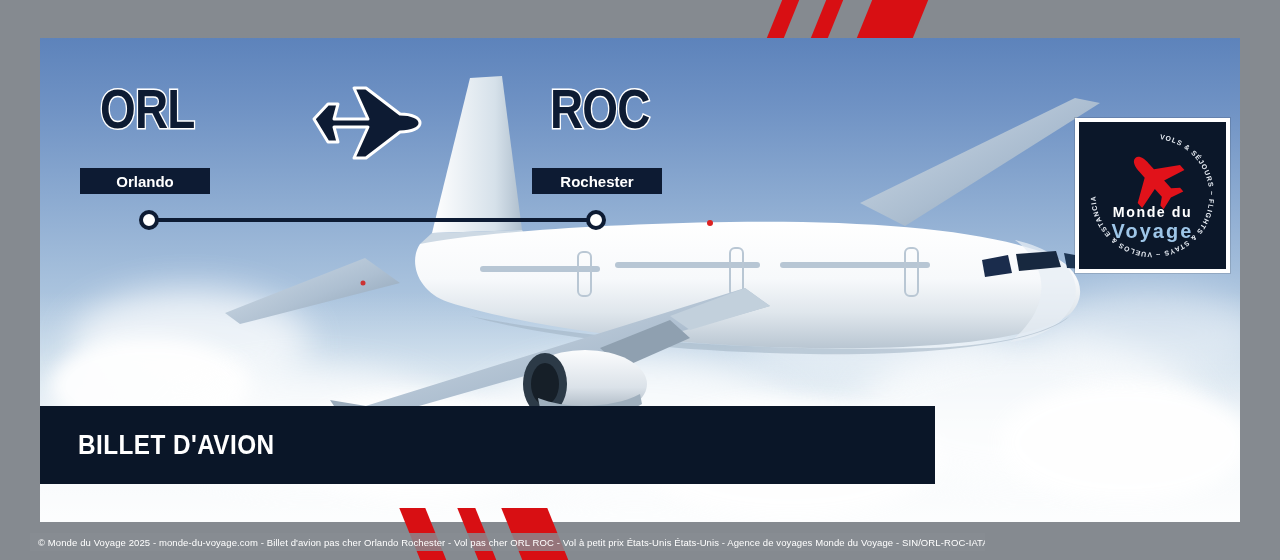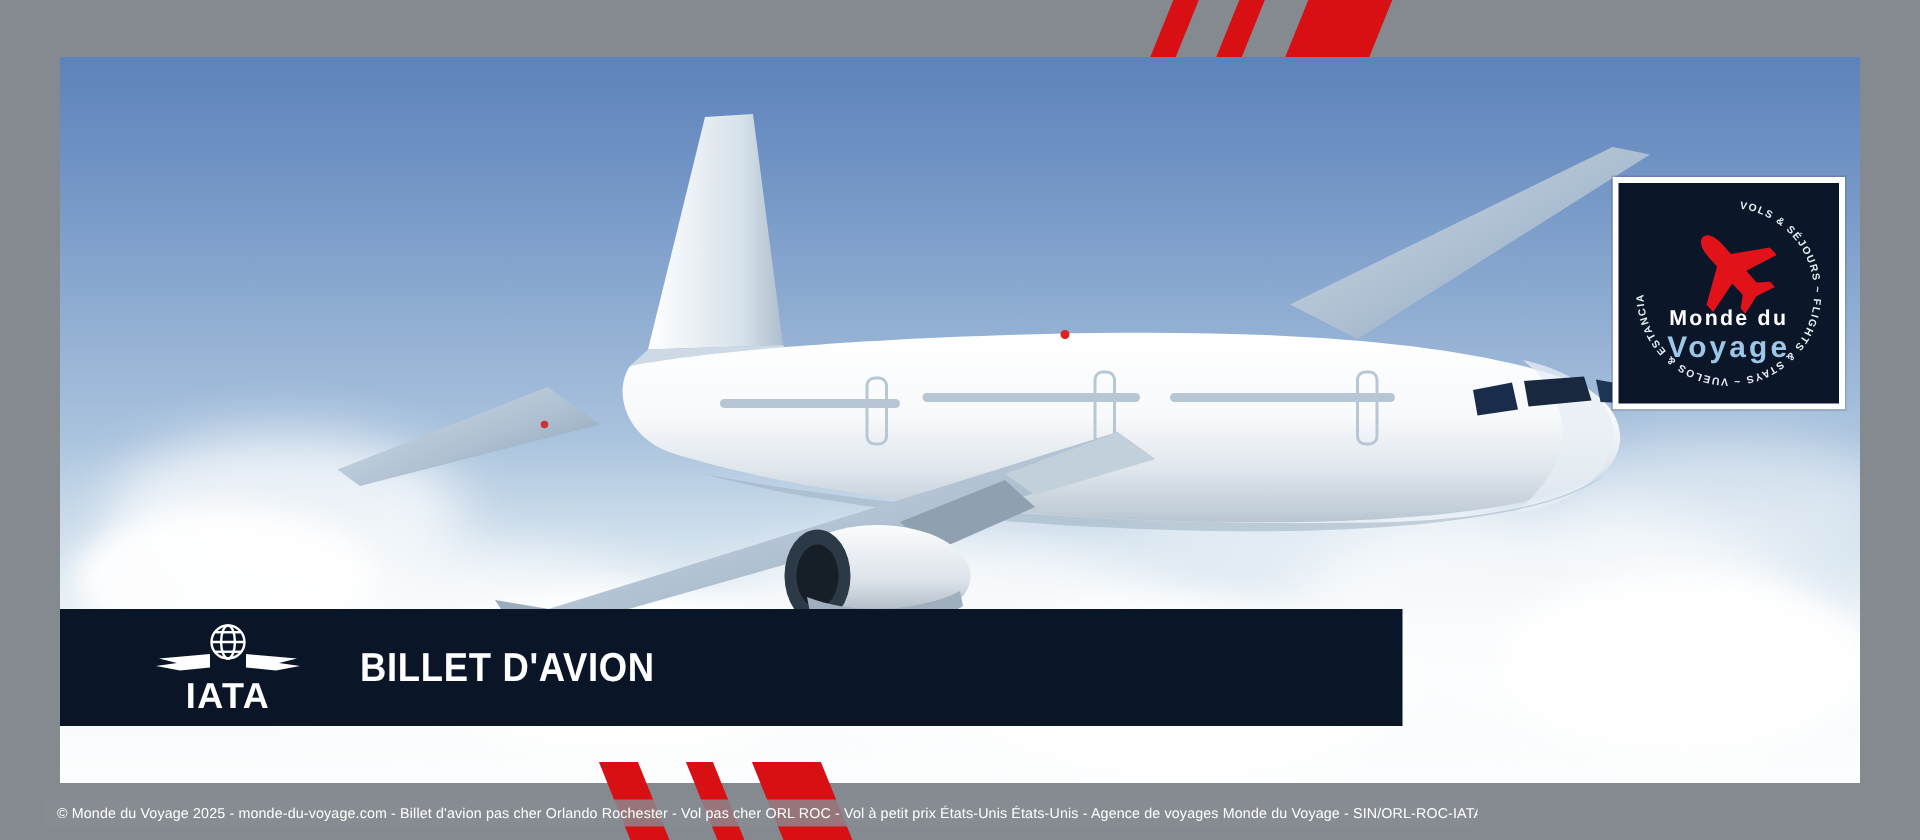--- a/index.html
+++ b/index.html
@@ -221,20 +221,43 @@
       <ellipse cx="415" cy="336" rx="62" ry="34" fill="url(#engG)"></ellipse>
       <ellipse cx="375" cy="336" rx="22" ry="31" fill="#2c3a47"></ellipse>
       <ellipse cx="375" cy="336" rx="14" ry="21" fill="#161f28"></ellipse>
       <path d="M370 360 C 400 372, 450 370, 472 356 L470 346 C 444 360, 398 362, 368 350 Z" fill="#9fafbd"></path>
 
       <circle cx="540" cy="175" r="3" fill="#d22"></circle>
       <circle cx="193" cy="235" r="2.5" fill="#c33"></circle>
     </svg>
   </div>
 
+  <div id="route">
+
+    <div class="code" id="code-origin">ORL</div>
+
+    <div class="code" id="code-dest">ROC</div>
+
+    <div id="plane-icon">
+      <svg viewBox="0 0 120 90" xmlns="http://www.w3.org/2000/svg">
+        <path d="M6 45 L20 30 L30 30 L26 45 L60 45 L46 14 L58 14 L92 40
+                 C 104 40, 112 44, 112 49
+                 C 112 54, 104 58, 92 58 L58 84 L46 84 L60 53 L26 53 L30 68 L20 68 Z" fill="#0d1b33" stroke="#ffffff" stroke-width="3" stroke-linejoin="round"></path>
+      </svg>
+    </div>
+
+    <div class="citybox" id="city-origin">Orlando</div>
+
+    <div class="citybox" id="city-dest">Rochester</div>
+
+    <div id="routeline">
+      <div class="dot" id="dot-origin"></div>
+      <div class="dot" id="dot-dest"></div>
+    </div>
+  </div>
 
   <div id="logo">
     <svg viewBox="0 0 155 155" xmlns="http://www.w3.org/2000/svg">
       <defs>
         <path id="ringpath" d="M 77.5 77.5 m -60 0 a 60 60 0 1 1 120 0 a 60 60 0 1 1 -120 0"></path>
       </defs>
       <text font-family="Liberation Sans, sans-serif" font-size="7.3" font-weight="bold" fill="#e9eef5" letter-spacing="1.05">
         <textPath href="#ringpath" startOffset="27%" id="logo-ring-text">VOLS &amp; SÉJOURS  ~  FLIGHTS &amp; STAYS  ~  VUELOS &amp; ESTANCIAS  ~  FLÜGE &amp; AUFENTHALTE  ~  VOLI &amp; SOGGIORNI  ~  VOOS &amp; ESTADIAS  ~  </textPath>
       </text>
 
@@ -242,36 +265,20 @@
         <path d="M0 -27 C 4.6 -27, 6.6 -21, 6.6 -13 L 6.6 -5 L 30 10 L 30 17 L 6.6 11
                  L 6.6 22 L 14 28 L 14 33 L 0 29 L -14 33 L -14 28 L -6.6 22
                  L -6.6 11 L -30 17 L -30 10 L -6.6 -5 L -6.6 -13 C -6.6 -21, -4.6 -27, 0 -27 Z"></path>
       </g>
       <text x="77.5" y="100" text-anchor="middle" fill="#ffffff" font-family="Liberation Sans, sans-serif" font-size="15" font-weight="bold" letter-spacing="1.6" id="logo-line1">Monde du</text>
       <text x="77.5" y="122" text-anchor="middle" fill="#9ec6e8" font-family="Liberation Sans, sans-serif" font-size="21" font-weight="bold" letter-spacing="2.2" id="logo-line2">Voyage</text>
     </svg>
   </div>
 
   <div id="banner" style="left:0; top:368px;">
-    <div id="iata">
-      <svg viewBox="0 0 100 62" xmlns="http://www.w3.org/2000/svg">
-        <g fill="none" stroke="#ffffff" stroke-width="1.6">
-          <circle cx="50" cy="14" r="11"></circle>
-          <ellipse cx="50" cy="14" rx="4.6" ry="11"></ellipse>
-          <line x1="39" y1="14" x2="61" y2="14"></line>
-          <line x1="41.5" y1="7.5" x2="58.5" y2="7.5"></line>
-          <line x1="41.5" y1="20.5" x2="58.5" y2="20.5"></line>
-        </g>
-        <g fill="#ffffff">
-          <path d="M38 22 L4 25 L16 28 L2 30 L18 33 L38 31 Z"></path>
-          <path d="M62 22 L96 25 L84 28 L98 30 L82 33 L62 31 Z"></path>
-        </g>
-        <text x="50" y="58" text-anchor="middle" fill="#ffffff" font-family="Liberation Sans, sans-serif" font-size="24" font-weight="bold" letter-spacing="1" id="iata-label">IATA</text>
-      </svg>
-    </div>
     <div id="banner-sub">BILLET D'AVION</div>
   </div>
 
 </div>
 
 <div class="stripes" id="stripes-bottom">
   <div class="bar b1"></div>
   <div class="bar b2"></div>
   <div class="bar b3"></div>
 </div>

